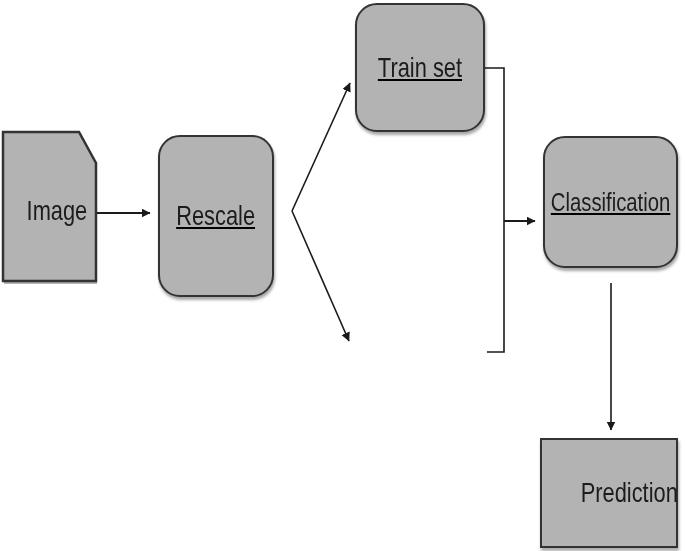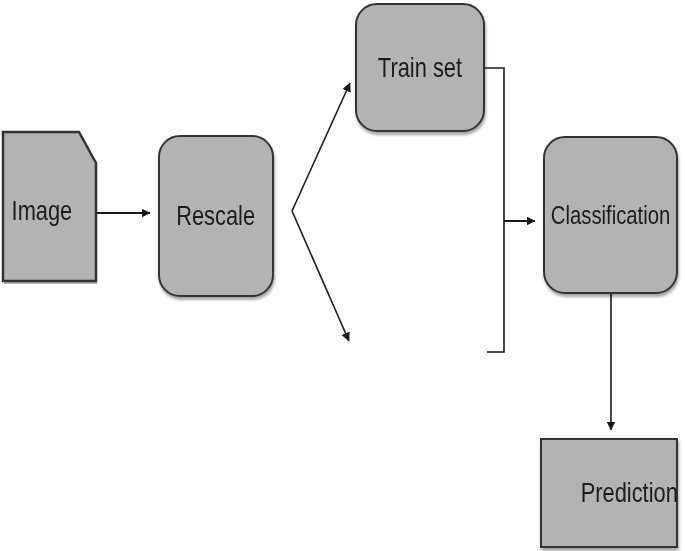--- a/index.html
+++ b/index.html
@@ -29,20 +29,21 @@
     background: var(--node-fill, #b3b3b3);
     border: 2px solid var(--node-border, #333333);
     display: flex;
     align-items: center;
     justify-content: center;
     box-shadow: 1px 3px 3px rgba(0,0,0,0.35);
     z-index: 2;
   }
   .rounded {
     border-radius: 22px;
+    text-decoration: underline;
   }
   .sharp {
     border-radius: 0;
   }
   .node-label {
     font-size: 28px;
     font-weight: 400;
     color: var(--text-color, #1c1c1c);
     transform: scaleX(0.78);
     white-space: nowrap;
@@ -53,21 +54,21 @@
   }
   
   .doc-label-wrap {
     position: absolute;
     left: 3px;
     top: 132px;
     width: 93px;
     height: 149px;
     display: flex;
     align-items: center;
-    justify-content: flex-start;
+    justify-content: flex-end;
     z-index: 3;
     padding-top: 8px;
     box-sizing: border-box;
   }
   .doc-shape {
     fill: var(--node-fill, #b3b3b3);
     stroke: var(--node-border, #333333);
     stroke-width: 2.5;
   }
   .doc-shape-shadow {
@@ -121,21 +122,21 @@
 
   <div class="node rounded" style="left:158px; top:135px; width:116px; height:162px;">
     <span class="node-label">Rescale</span>
   </div>
 
   <div class="node rounded" style="left:355px; top:3px; width:130px; height:129px;">
     <span class="node-label">Train set</span>
   </div>
 
 
-  <div class="node rounded" style="left:543px; top:136px; width:135px; height:158px;">
+  <div class="node rounded" style="left:543px; top:136px; width:135px; height:132px;">
     <span class="node-label small">Classification</span>
   </div>
 
   <div class="node sharp" style="left:540px; top:438px; width:138px; height:110px;padding-left:40px;">
     <span class="node-label">Prediction</span>
   </div>
 
 </div>
 
 </body></html>

